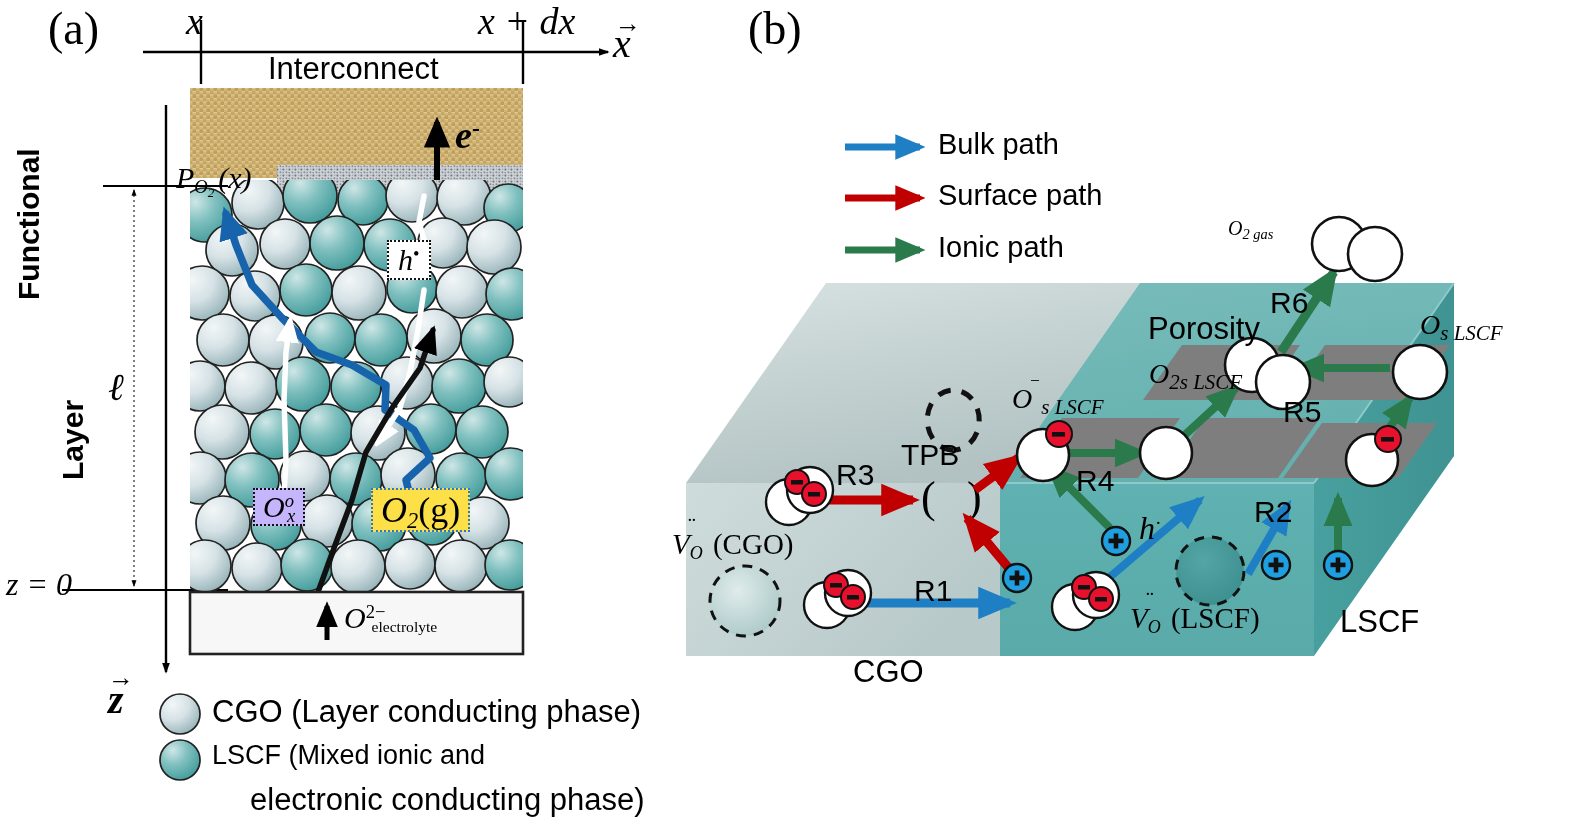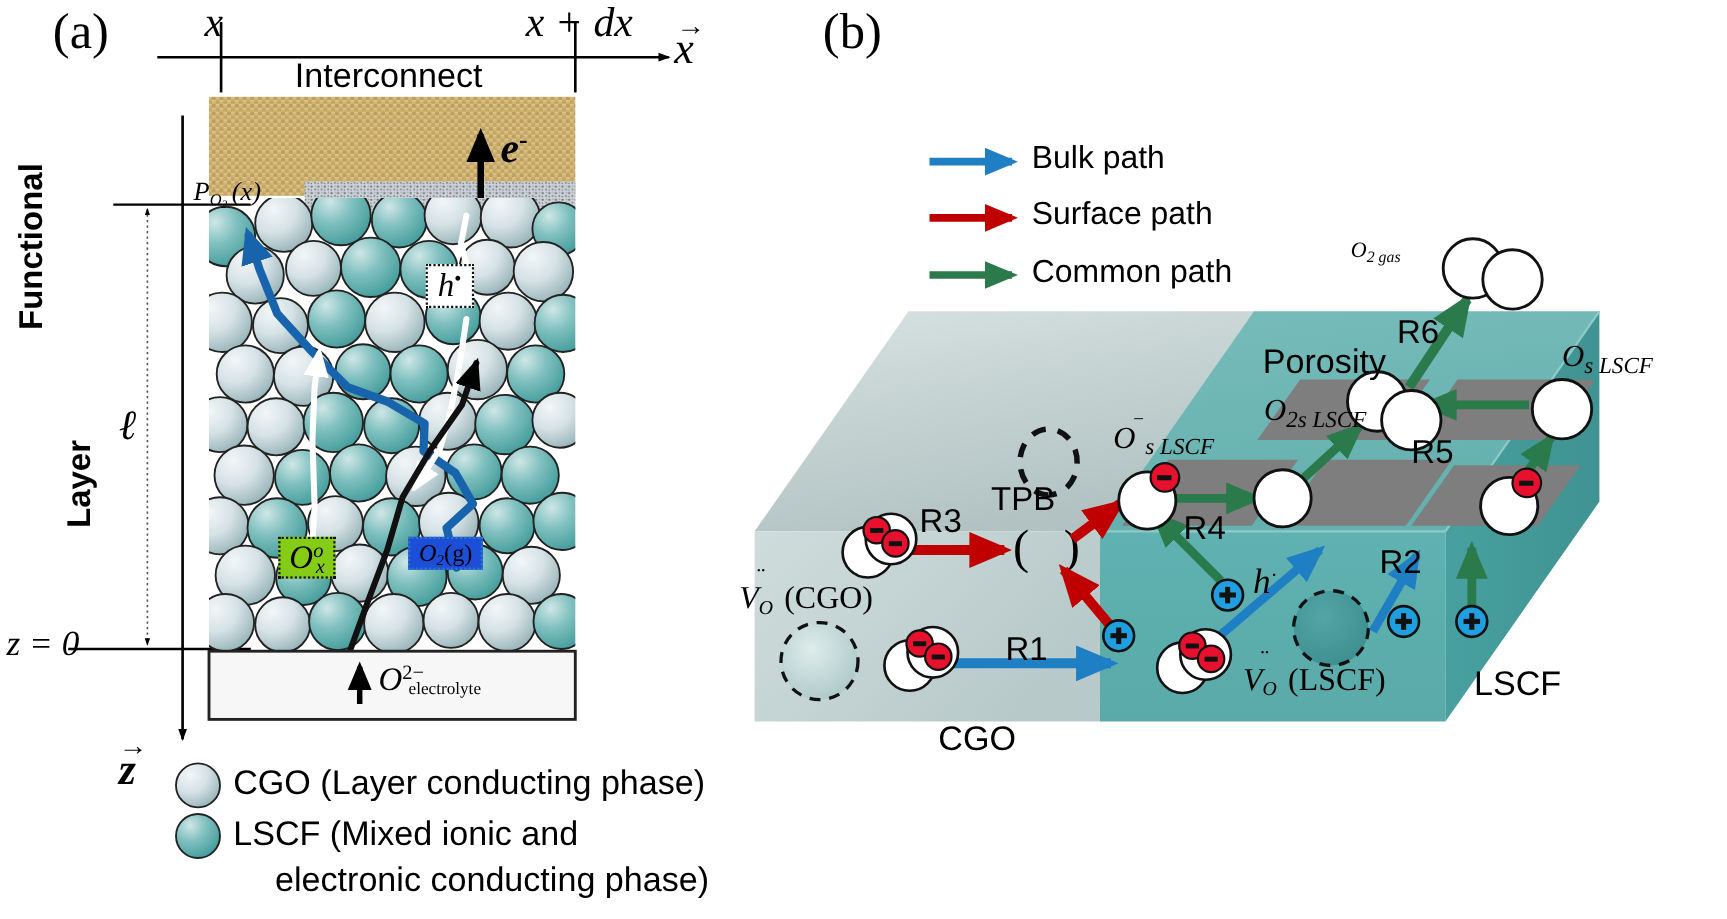--- a/index.html
+++ b/index.html
@@ -344,21 +344,21 @@
     <span style="position:absolute;left:2px;top:-13px;font-size:26px;font-style:normal;">→</span>
     <span>x</span>
   </span>
 </div>
 <div class="lbl" style="left:268px;top:53px;font-size:31px;">Interconnect</div>
 
 <div class="lbl serif ital" style="left:455px;top:116px;font-size:38px;font-weight:bold;">
   <span>e</span><sup style="font-style:normal;">-</sup>
 </div>
 
-<div class="lbl serif ital" style="left:176px;top:163px;font-size:24px;">
+<div class="lbl serif ital" style="left:176px;top:163px;font-size:30px;">
   <span>P</span><sub><span>O</span><sub style="font-size:.7em;">2</sub></sub><span style="margin-left:4px;">(x)</span>
 </div>
 
 <div class="lbl serif ital" style="left:108px;top:368px;font-size:38px;">ℓ</div>
 
 <div class="lbl" style="left:14px;top:300px;font-size:30px;font-weight:bold;transform:rotate(-90deg);transform-origin:left top;">
   <span>Functional</span>
 </div>
 <div class="lbl" style="left:58px;top:480px;font-size:30px;font-weight:bold;transform:rotate(-90deg);transform-origin:left top;">
   <span>Layer</span>
@@ -369,38 +369,38 @@
 <div class="lbl serif ital" style="left:108px;top:680px;font-size:40px;font-weight:bold;">
   <span style="position:relative;display:inline-block;">
     <span style="position:absolute;left:0;top:-15px;font-size:26px;font-style:normal;">→</span>
     <span>z</span>
   </span>
 </div>
 
 <div class="lbl serif ital" style="left:387px;top:240px;font-size:30px;background:#fff;border:2px dotted #111;padding:3px 9px;">
   <span>h</span><sup style="font-style:normal;">•</sup>
 </div>
-<div class="lbl serif ital" style="left:253px;top:488px;font-size:30px;background:#84cc16;border:2px dotted #111;padding:2px 8px;">
+<div class="lbl serif ital" style="left:253px;top:488px;font-size:30px;background:#c4b5fd;border:2px dotted #111;padding:2px 8px;">
   <span>O</span><sup>o</sup><sub style="margin-left:-7px;">x</sub>
 </div>
-<div class="lbl serif ital" style="left:371px;top:488px;font-size:22px;background:#1d4ed8;border:2px dotted #2a78c9;padding:2px 8px;">
+<div class="lbl serif ital" style="left:371px;top:488px;font-size:36px;background:#fde047;border:2px dotted #2a78c9;padding:2px 8px;">
   <span>O</span><sub>2</sub><span style="font-style:normal;">(g)</span>
 </div>
 
 <div class="lbl serif ital" style="left:344px;top:603px;font-size:30px;">
   <span>O</span><sup style="font-style:normal;">2−</sup><sub style="margin-left:-14px;font-style:normal;font-size:.52em;text-align:right;">electrolyte</sub>
 </div>
 
 <div class="lbl" style="left:212px;top:696px;font-size:31px;">CGO (Layer conducting phase)</div>
-<div class="lbl" style="left:212px;top:742px;font-size:31px;">LSCF (Mixed ionic and</div>
+<div class="lbl" style="left:212px;top:742px;font-size:27px;">LSCF (Mixed ionic and</div>
 <div class="lbl" style="left:250px;top:784px;font-size:31px;text-align:center;">electronic conducting phase)</div>
 
 <div class="lbl" style="left:938px;top:130px;font-size:29px;">Bulk path</div>
 <div class="lbl" style="left:938px;top:181px;font-size:29px;">Surface path</div>
-<div class="lbl" style="left:938px;top:233px;font-size:29px;">Common path</div>
+<div class="lbl" style="left:938px;top:233px;font-size:29px;">Ionic path</div>
 
 <div class="lbl" style="left:853px;top:612px;font-size:31px;margin-top:44px;">CGO</div>
 <div class="lbl" style="left:1340px;top:606px;font-size:31px;">LSCF</div>
 <div class="lbl" style="left:1148px;top:313px;font-size:31px;">Porosity</div>
 
 <div class="lbl" style="left:901px;top:440px;font-size:30px;">TPB</div>
 
 <div class="lbl serif" style="left:672px;top:530px;font-size:29px;">
   <span class="ital" style="position:relative;">
     <span>V</span><span style="position:absolute;left:16px;top:-14px;font-size:.8em;font-style:normal;">¨</span><sub>O</sub>

